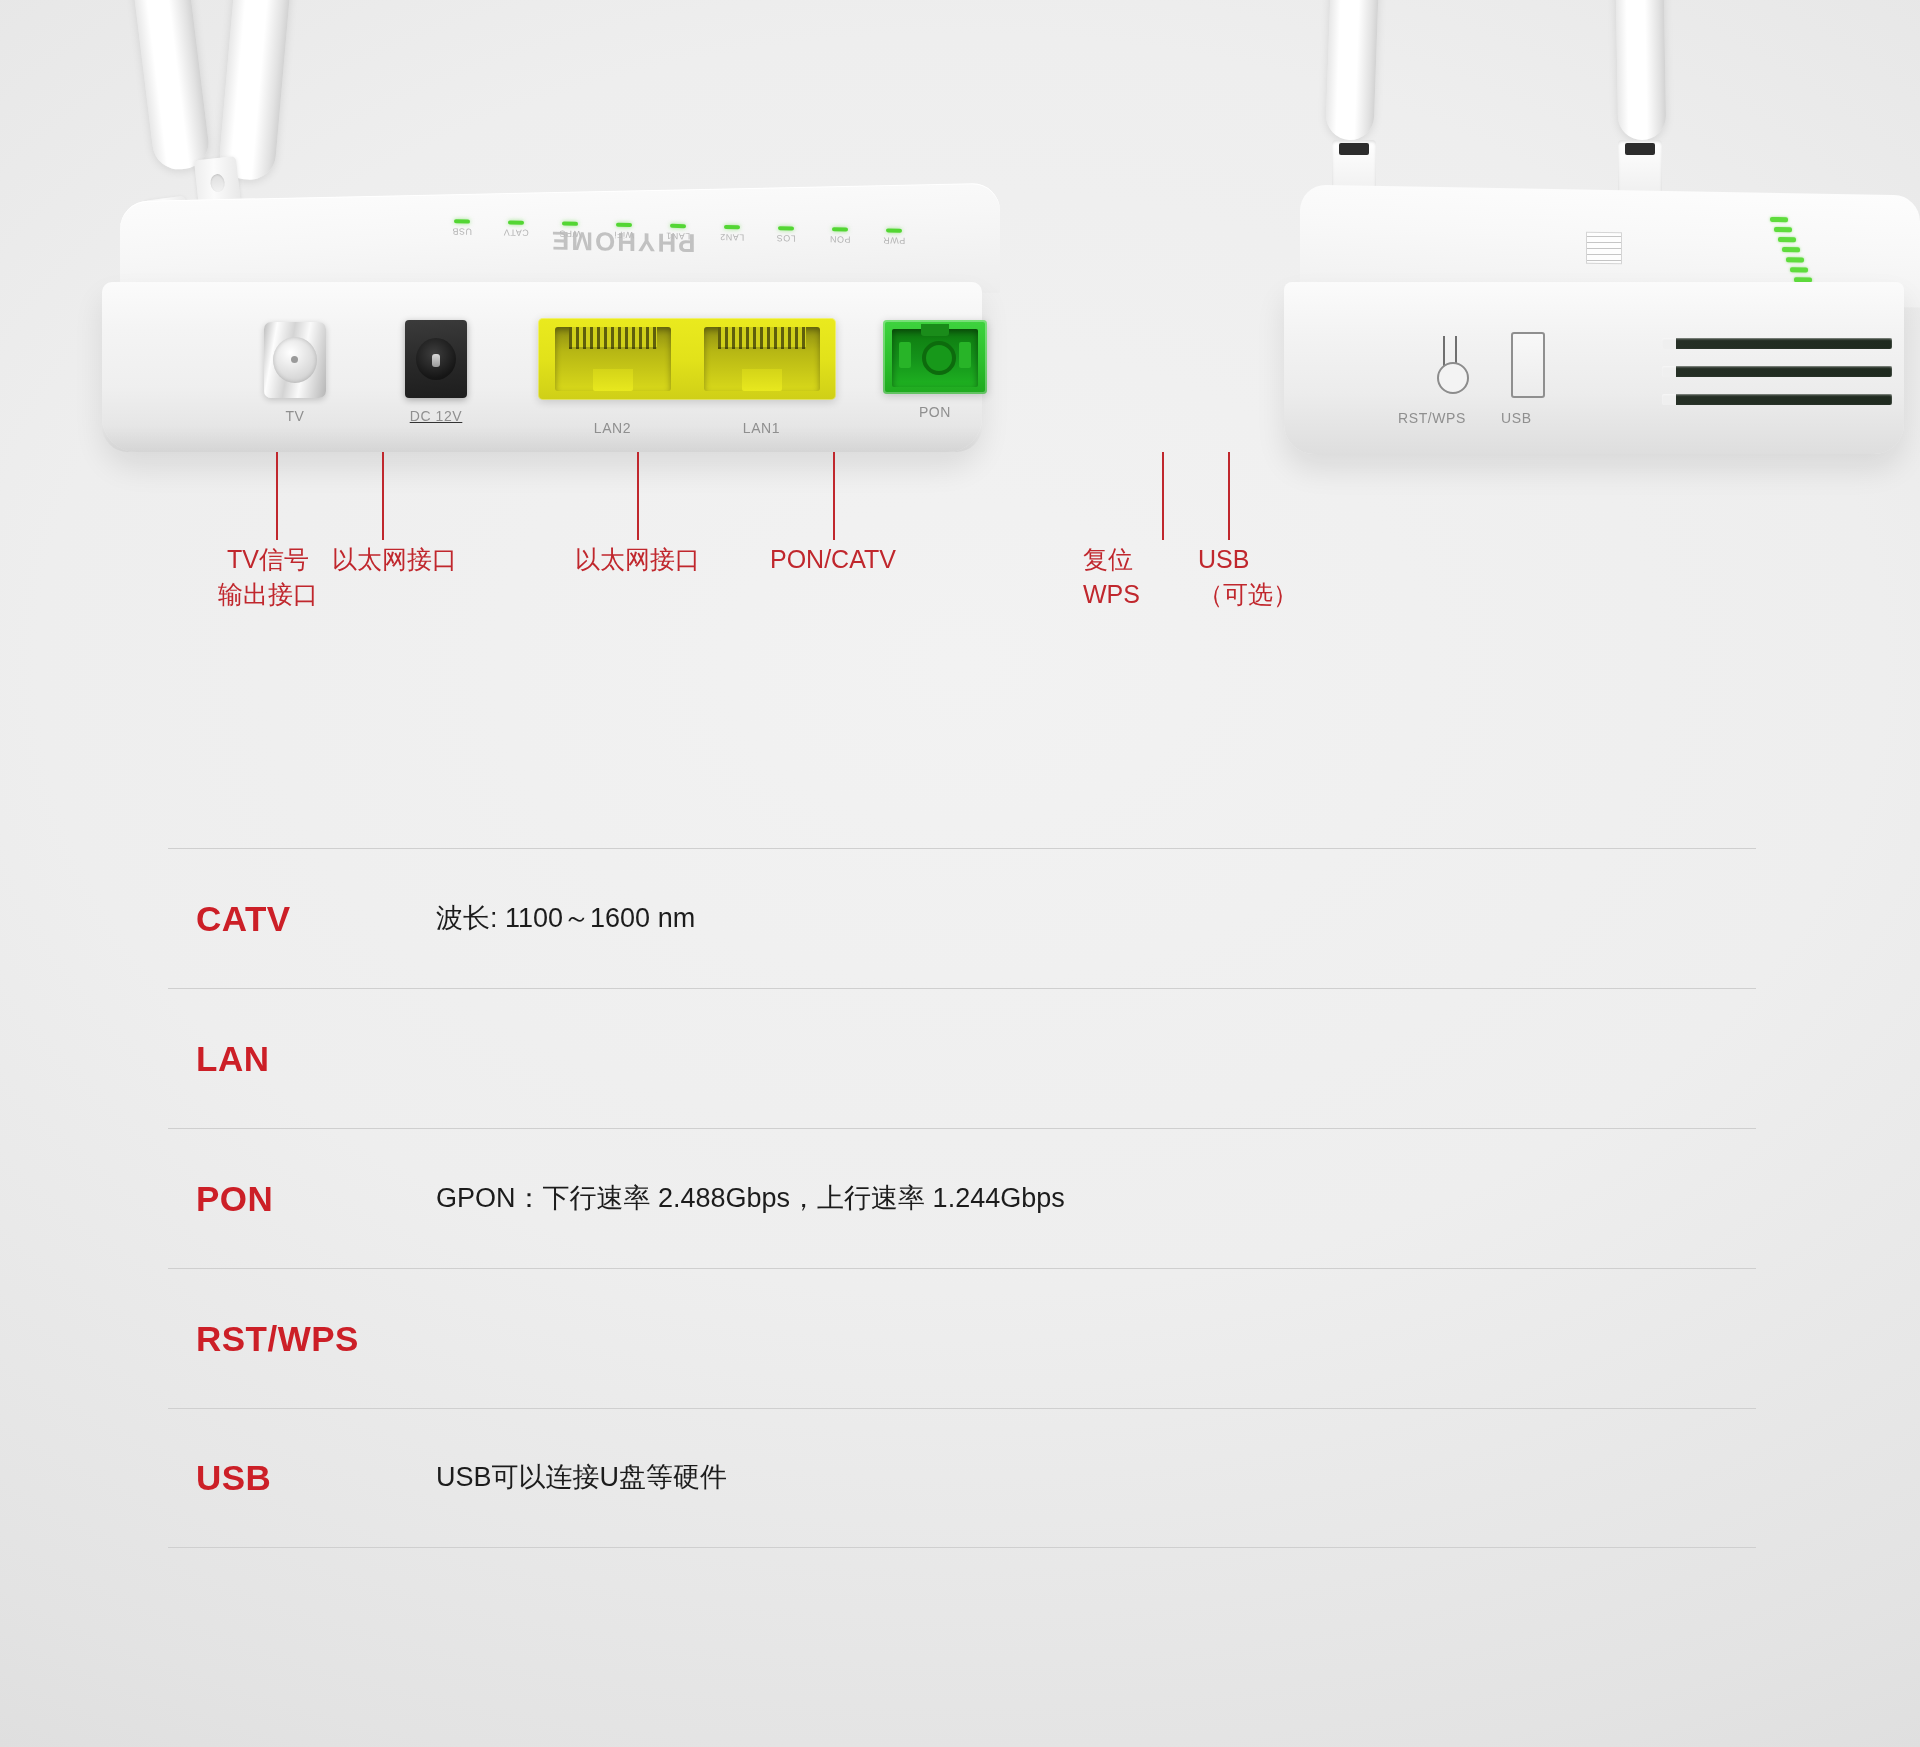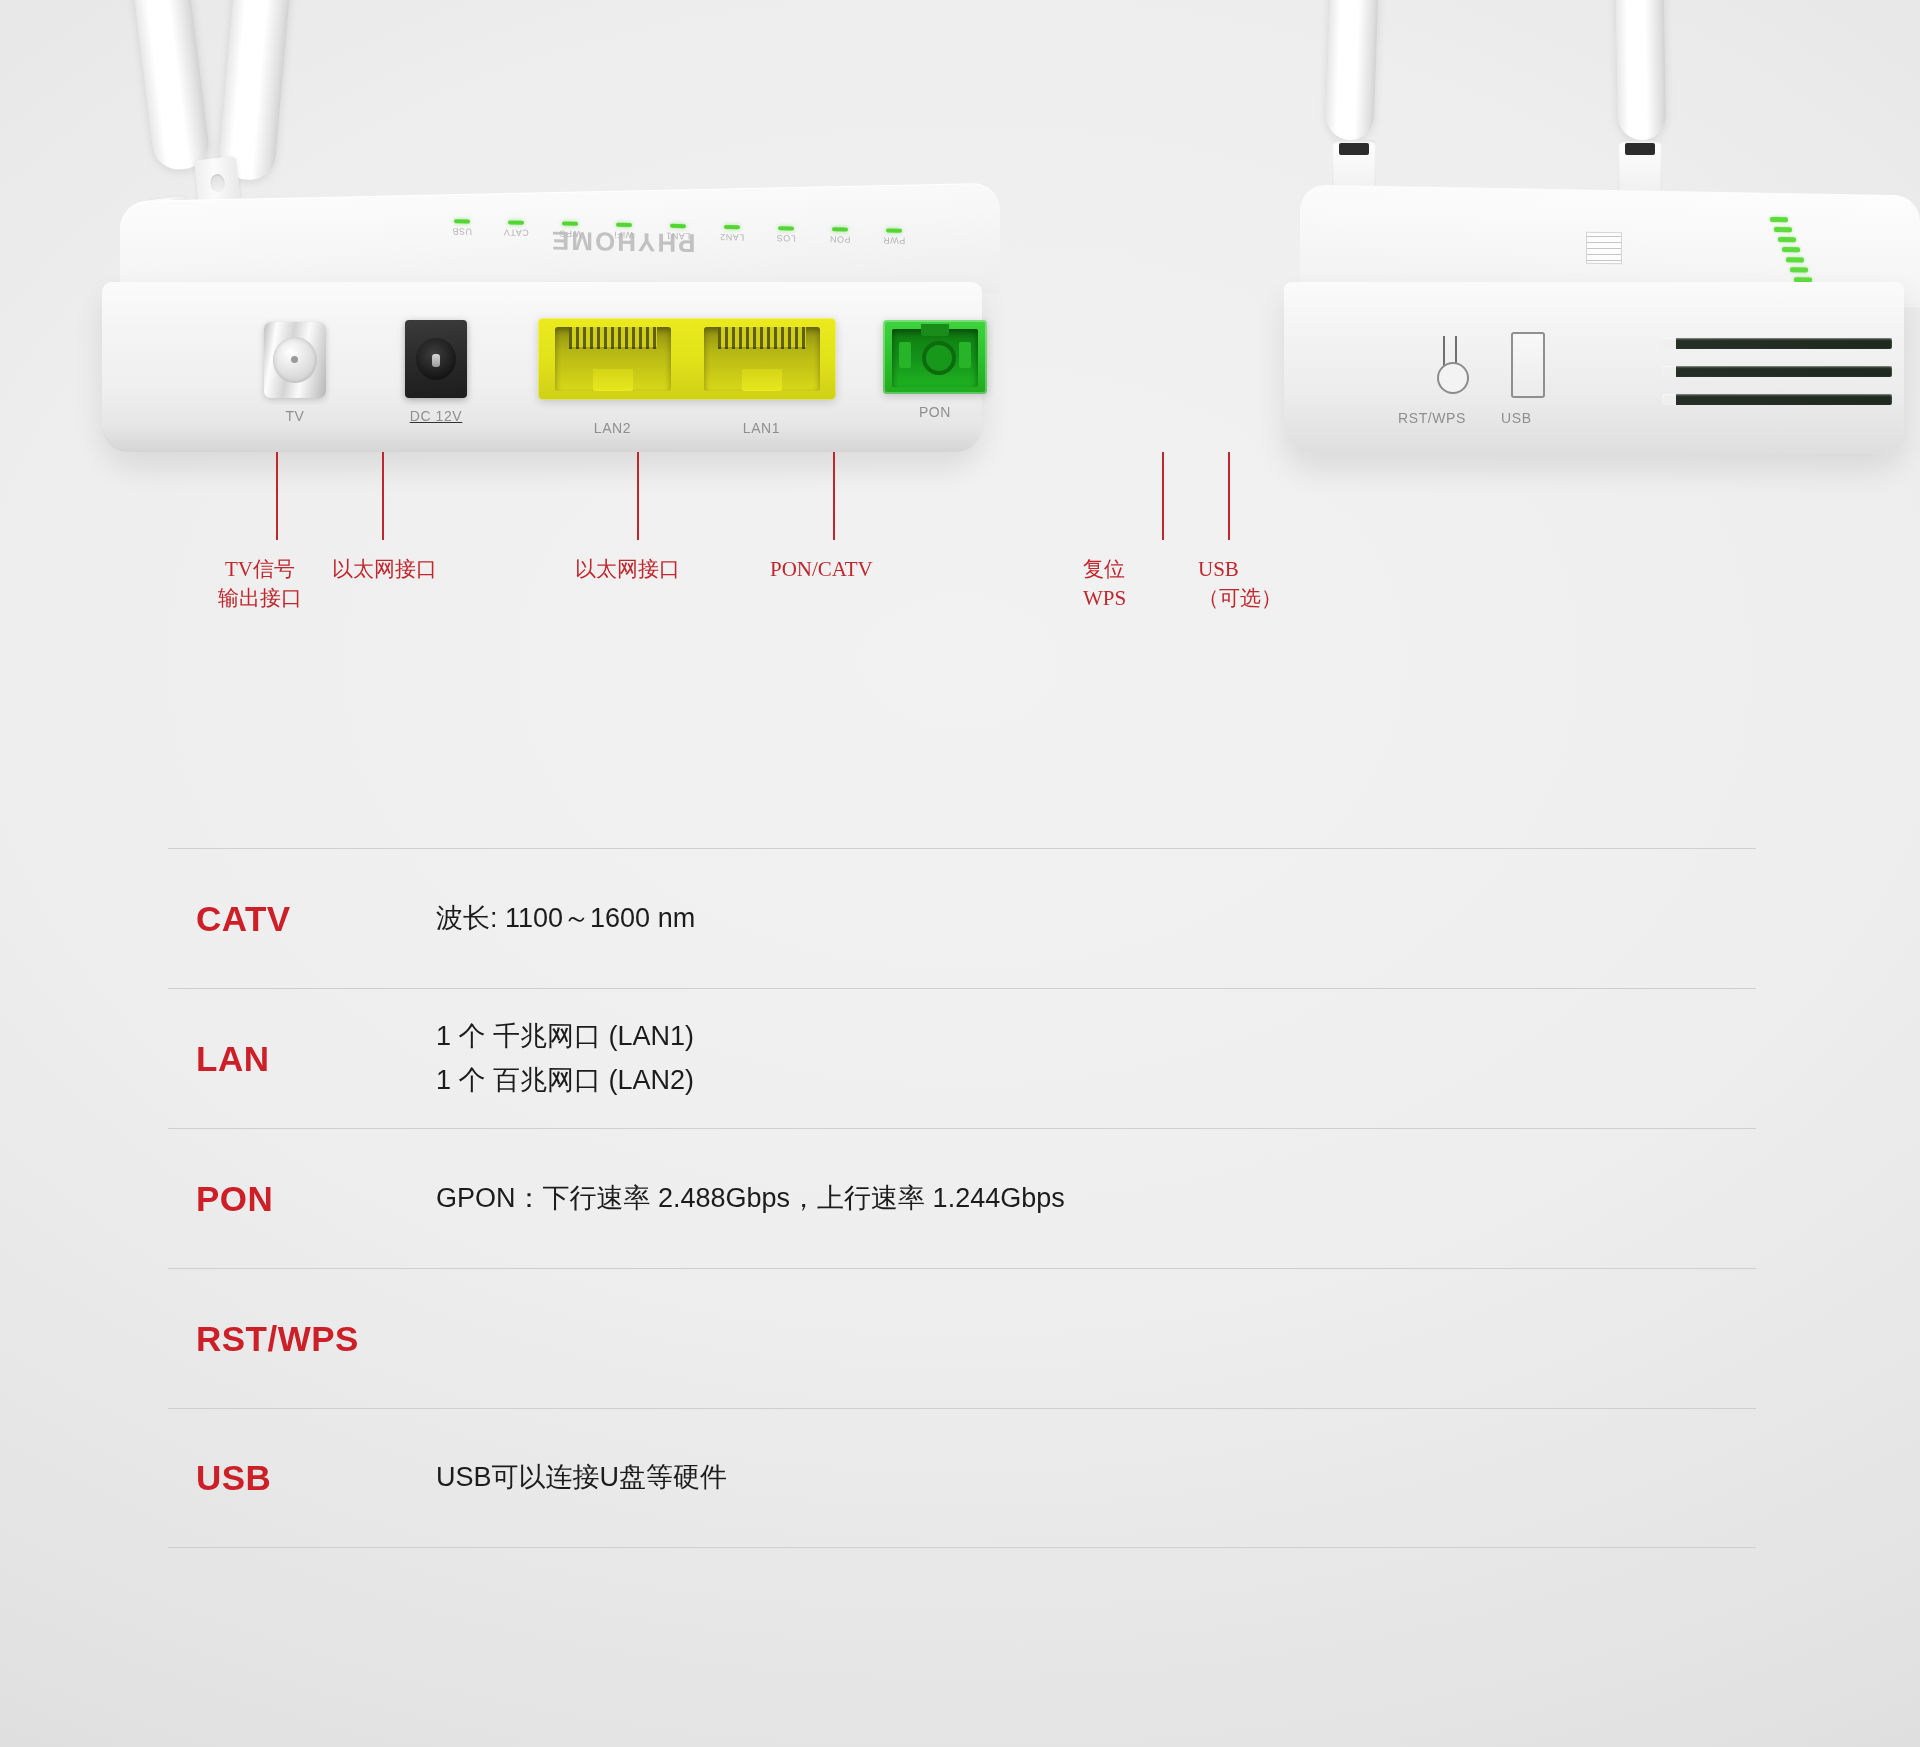--- a/index.html
+++ b/index.html
@@ -440,25 +440,24 @@
 
   
   .leader {
     position: absolute;
     width: 2px;
     background: #c0272d;
   }
   .callout {
     position: absolute;
     color: #c0272d;
-    font-size: 21px;
+    font-size: 25px;
     line-height: 1.38;
     white-space: pre-line;
-    font-family: Liberation Serif, serif;
-    margin-top: 13px;
+    font-family: Liberation Sans, sans-serif;
   }
 
   
   #spec-table {
     position: absolute;
     left: 168px;
     top: 848px;
     width: 1588px;
   }
   .spec-row {
@@ -641,24 +640,20 @@
 
   <div class="spec-row">
     <div class="spec-key">CATV</div>
     <div class="spec-val">
       <span class="line">波长: 1100～1600 nm</span>
     </div>
   </div>
 
   <div class="spec-row">
     <div class="spec-key">LAN</div>
-    <div class="spec-val">
-      <span class="line">1 个 千兆网口 (LAN1)</span>
-      <span class="line">1 个 百兆网口 (LAN2)</span>
-    </div>
   </div>
 
   <div class="spec-row">
     <div class="spec-key">PON</div>
     <div class="spec-val">
       <span class="line">GPON：下行速率 2.488Gbps，上行速率 1.244Gbps</span>
     </div>
   </div>
 
   <div class="spec-row">

